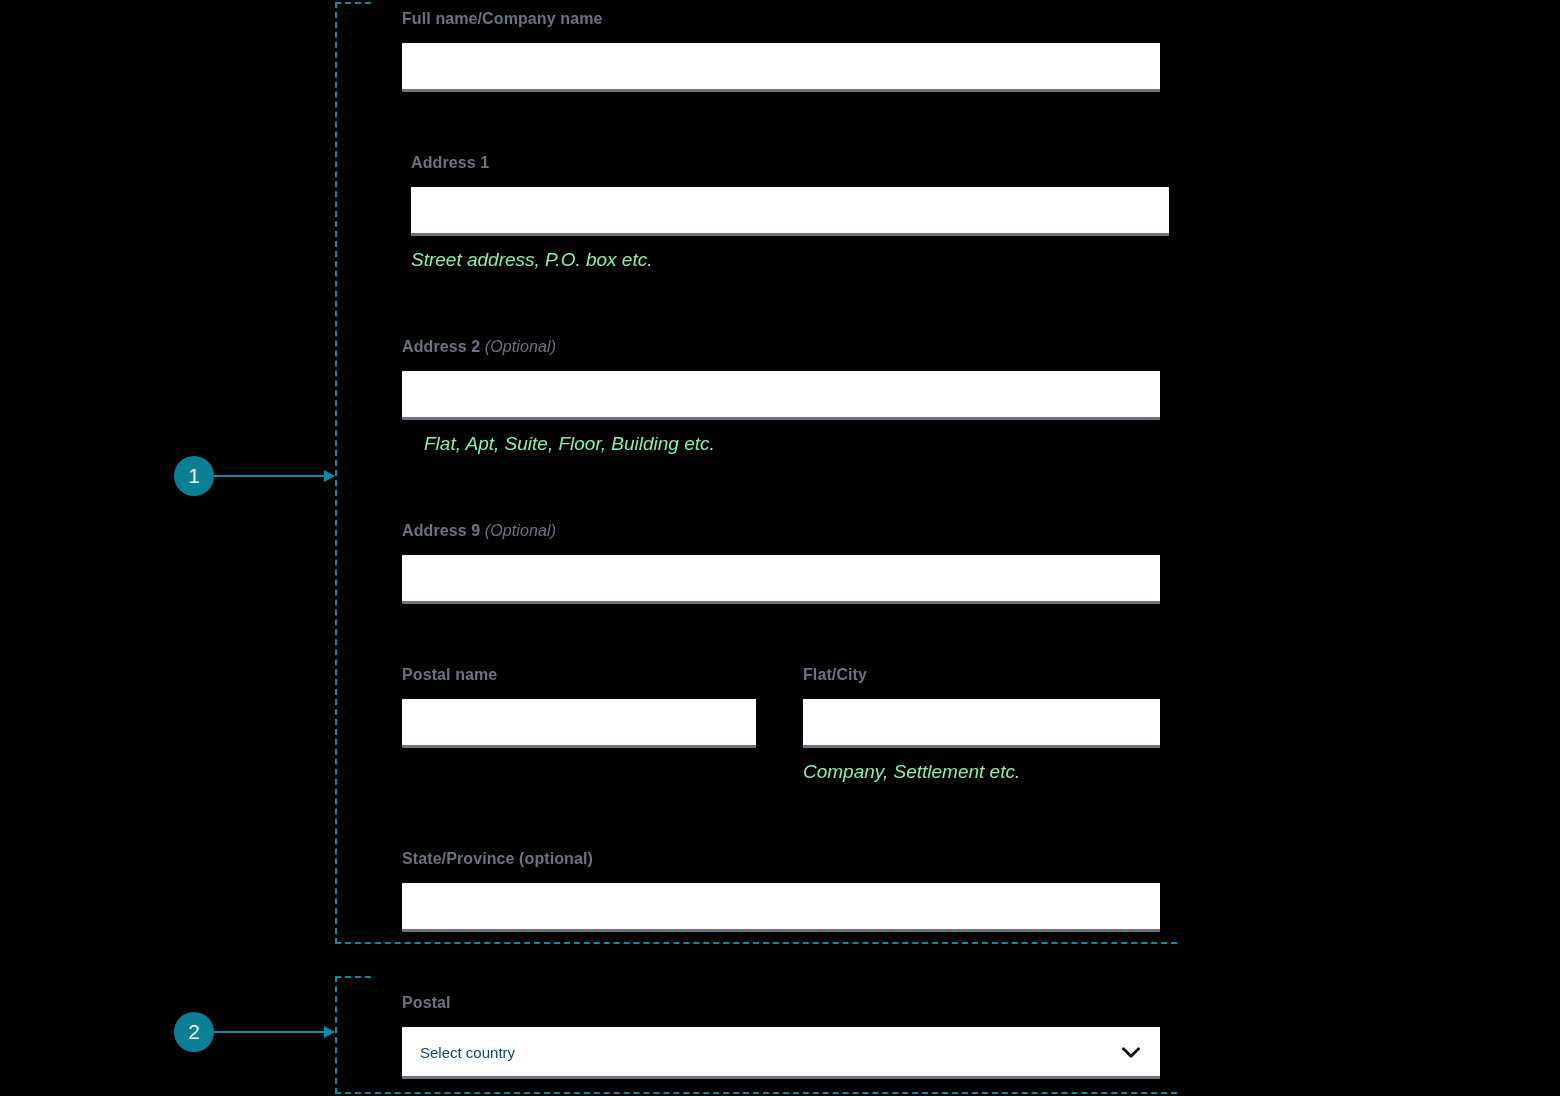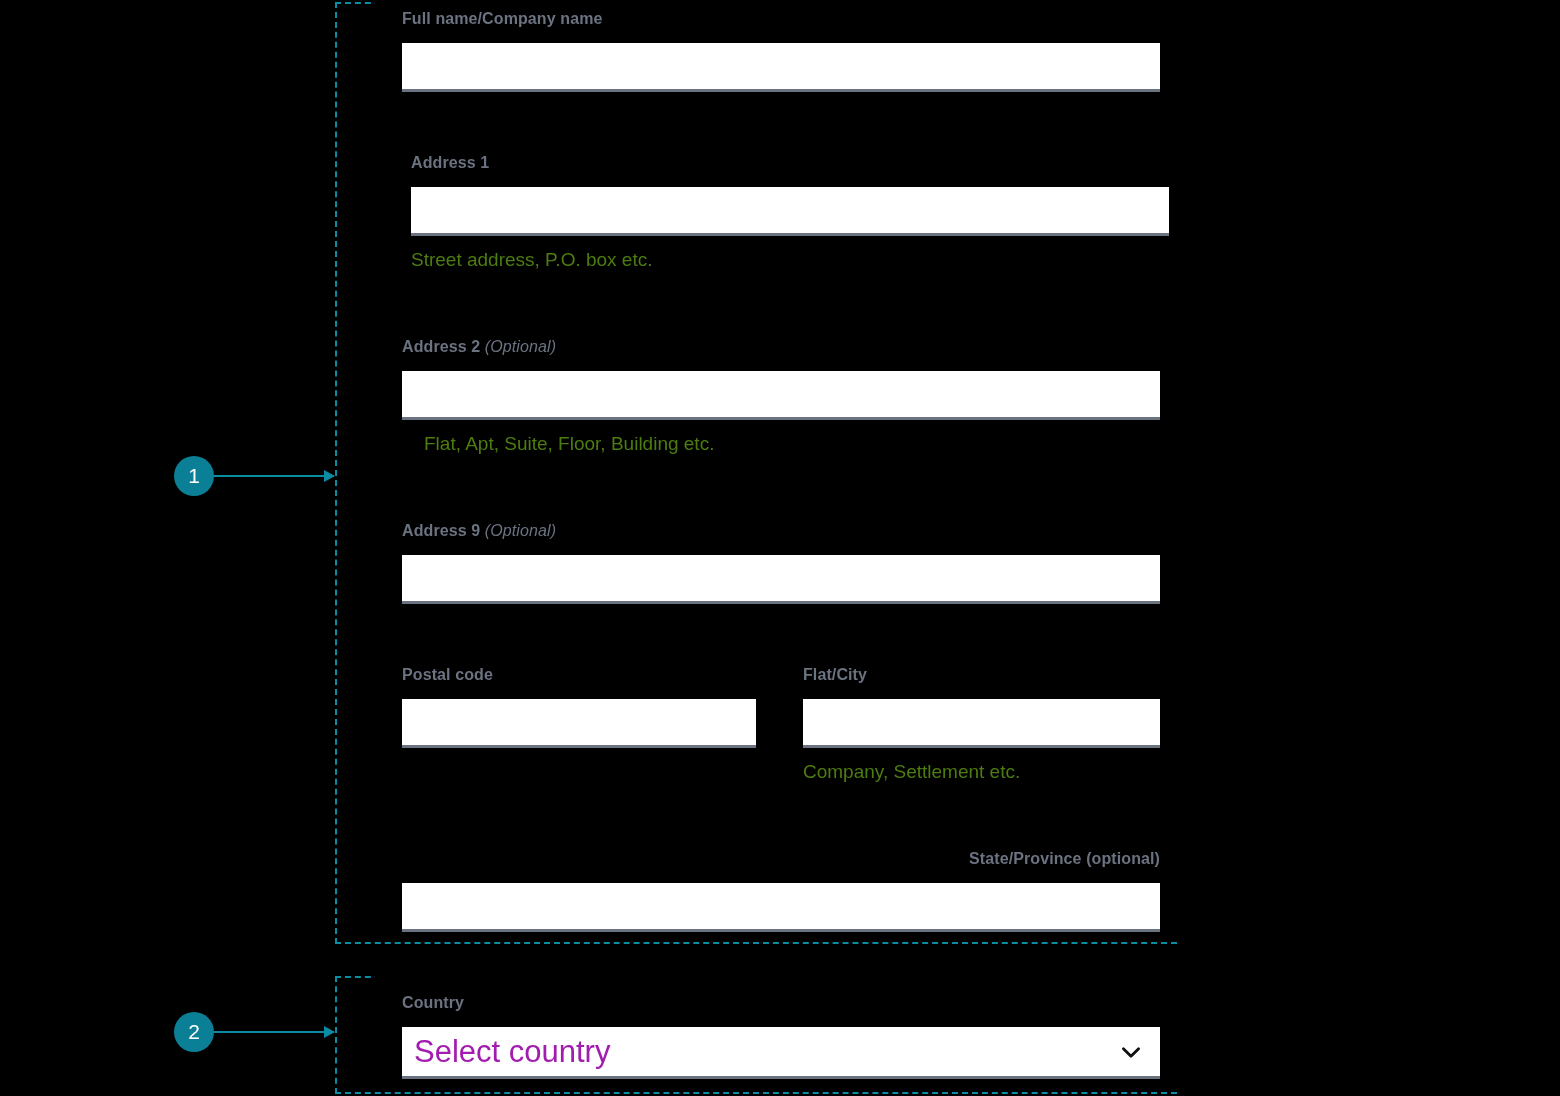--- a/index.html
+++ b/index.html
@@ -73,58 +73,59 @@
     color: #6b7280;
     font-size: 16px;
     font-weight: bold;
     letter-spacing: .1px;
     white-space: nowrap;
   }
   .label .opt {
     font-weight: normal;
     font-style: italic;
   }
-  .label.plain { font-weight: bold; text-align: right; }
+  .label.plain { font-weight: bold; }
 
   .input {
     background: #ffffff;
     border: none;
     border-bottom: 3px solid #6b7280;
     height: 49px;
     width: 100%;
     box-sizing: border-box;
     display: block;
     font-family: "Liberation Sans", "DejaVu Sans", sans-serif;
     font-size: 20px;
     color: #222222;
     padding: 0 16px;
     outline: none;
   }
   .hint {
-    color: #4d7c0f;
+    color: #86efac;
     font-size: 19px;
+    font-style: italic;
     white-space: nowrap;
   }
 
   
   .select-wrap {
     position: relative;
     width: 100%;
     height: 52px;
     background: #ffffff;
     border-bottom: 3px solid #6b7280;
     box-sizing: border-box;
   }
   .select-value {
     position: absolute;
-    left: 12px;
+    left: 18px;
     top: 50%;
     transform: translateY(-50%);
-    color: #a21caf;
-    font-size: 31px;
+    color: #0c4a6e;
+    font-size: 15px;
     font-family: "Liberation Sans", "DejaVu Sans", sans-serif;
   }
   .chevron {
     position: absolute;
     right: 16px;
     top: 50%;
     transform: translateY(-50%);
     width: 26px;
     height: 26px;
   }
@@ -182,21 +183,21 @@
     <div class="field" style="left:0; top:522px; width:758px;">
       <div class="label">
         <span>Address 9</span>
         <span class="opt">(Optional)</span>
       </div>
       <input class="input" type="text" style="margin-top: 15px;" placeholder="">
     </div>
 
     <div class="field" style="left:0; top:666px; width:354px;">
       <div class="label">
-        <span>Postal code</span>
+        <span>Postal name</span>
       </div>
       <input class="input" type="text" style="margin-top: 15px;" placeholder="">
     </div>
 
     <div class="field" style="left:401px; top:666px; width:357px;">
       <div class="label">
         <span>Flat/City</span>
       </div>
       <input class="input" type="text" style="margin-top: 15px;" placeholder="">
       <div class="hint" style="margin-top:13px;">Company, Settlement etc.</div>
@@ -204,21 +205,21 @@
 
     <div class="field" style="left:0; top:850px; width:758px;">
       <div class="label plain">
         <span>State/Province (optional)</span>
       </div>
       <input class="input" type="text" style="margin-top: 15px;" placeholder="">
     </div>
 
     <div class="field" style="left:0; top:994px; width:758px;">
       <div class="label">
-        <span>Country</span>
+        <span>Postal</span>
       </div>
       <div class="select-wrap" style="margin-top:15px;">
         <span class="select-value">Select country</span>
         <span class="chevron">
           <svg viewBox="0 0 24 24" width="26" height="26" fill="none" stroke="#111111" stroke-width="2.6" stroke-linecap="round" stroke-linejoin="round">
             <polyline points="5 9 12 16 19 9"></polyline>
           </svg>
         </span>
       </div>
     </div>

